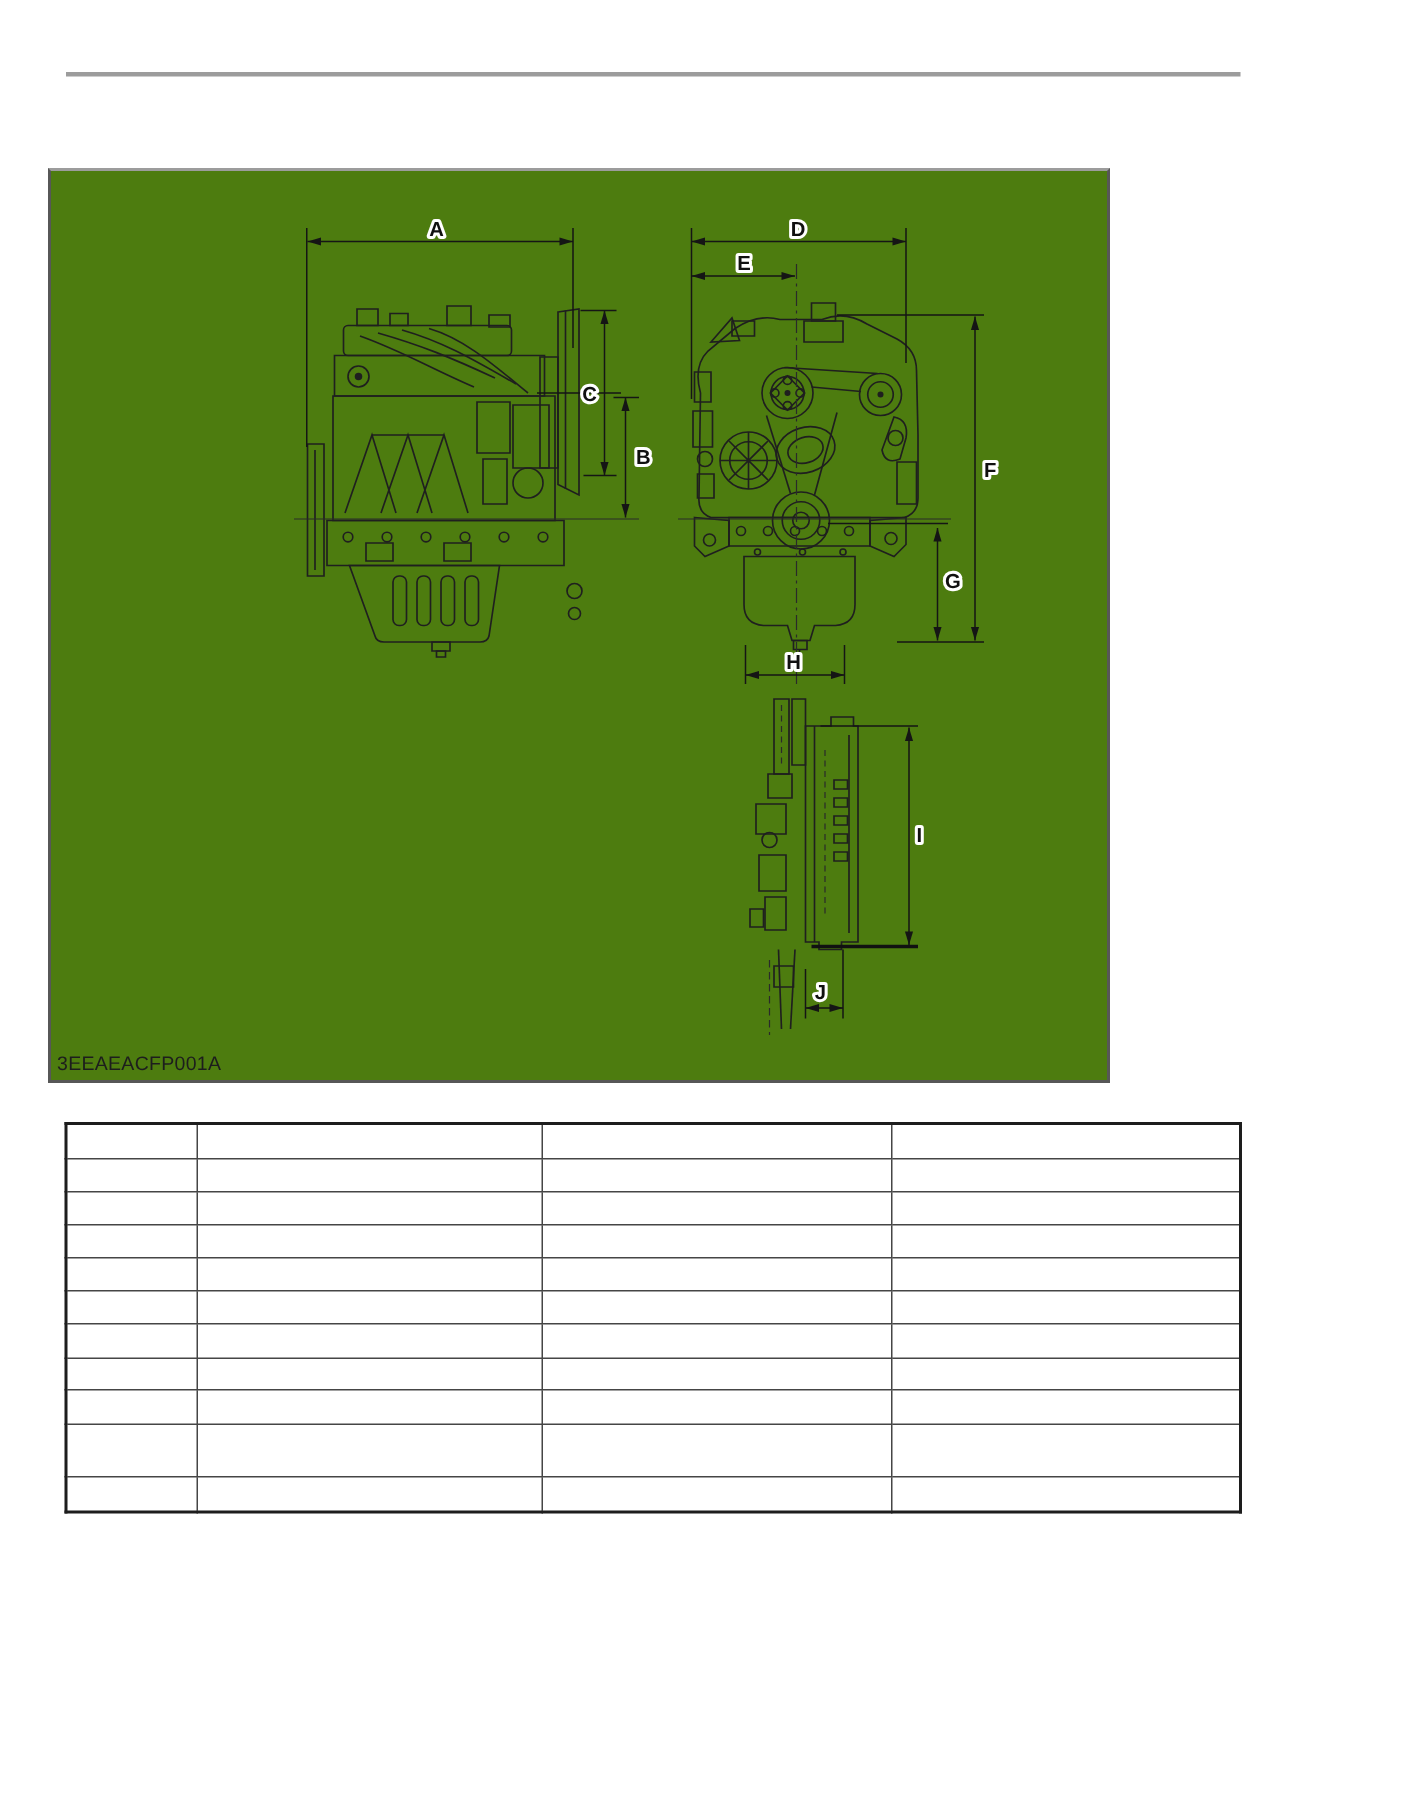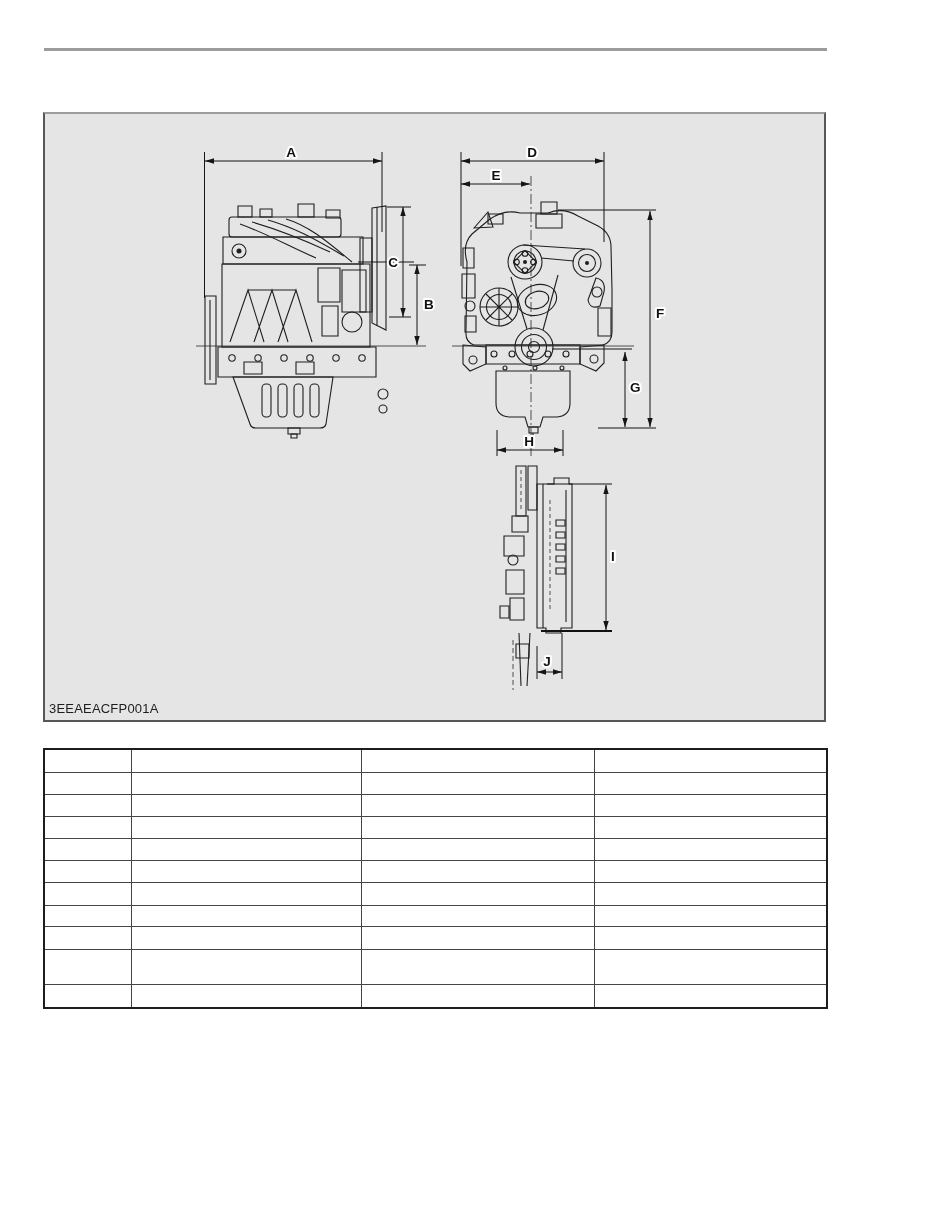--- a/index.html
+++ b/index.html
@@ -1,20 +1,20 @@
 <!DOCTYPE html>
 <html><head>
 <meta charset="utf-8">
 <style>
   html,body{margin:0;padding:0}
   body{width:935px;height:1210px;background:#ffffff;position:relative;
        font-family:"Liberation Sans",sans-serif;overflow:hidden}
   .top-rule{position:absolute;left:44px;top:48px;width:783px;height:3px;background:#9c9c9c}
-  .figbox{position:absolute;left:43px;top:112px;width:783px;height:610px;
-          border:2px solid #575757;border-top-color:#9c9c9c;box-sizing:border-box;background:#e5e5e5}
+  .figbox{position:absolute;left:32px;top:112px;width:708px;height:610px;
+          border:2px solid #575757;border-top-color:#9c9c9c;box-sizing:border-box;background:#4d7c0f}
   .figcode{position:absolute;left:4px;bottom:4px;font-size:13px;color:#1d1d1d;letter-spacing:.2px}
   svg.art{position:absolute;left:0;top:0;pointer-events:none}
   svg.art *{vector-effect:non-scaling-stroke}
   .ln{stroke:#1f1f1f;stroke-width:1.1;fill:none}
   .lnthin{stroke:#2a2a2a;stroke-width:.8;fill:none}
   .lnheavy{stroke:#111;stroke-width:2.2;fill:none}
   .dim{stroke:#151515;stroke-width:1;fill:none}
   .arr{fill:#151515;stroke:none}
   .dot{fill:#1f1f1f;stroke:none}
   .dimlabel{font-family:"Liberation Sans",sans-serif;font-size:13.5px;font-weight:bold;fill:#101010;

